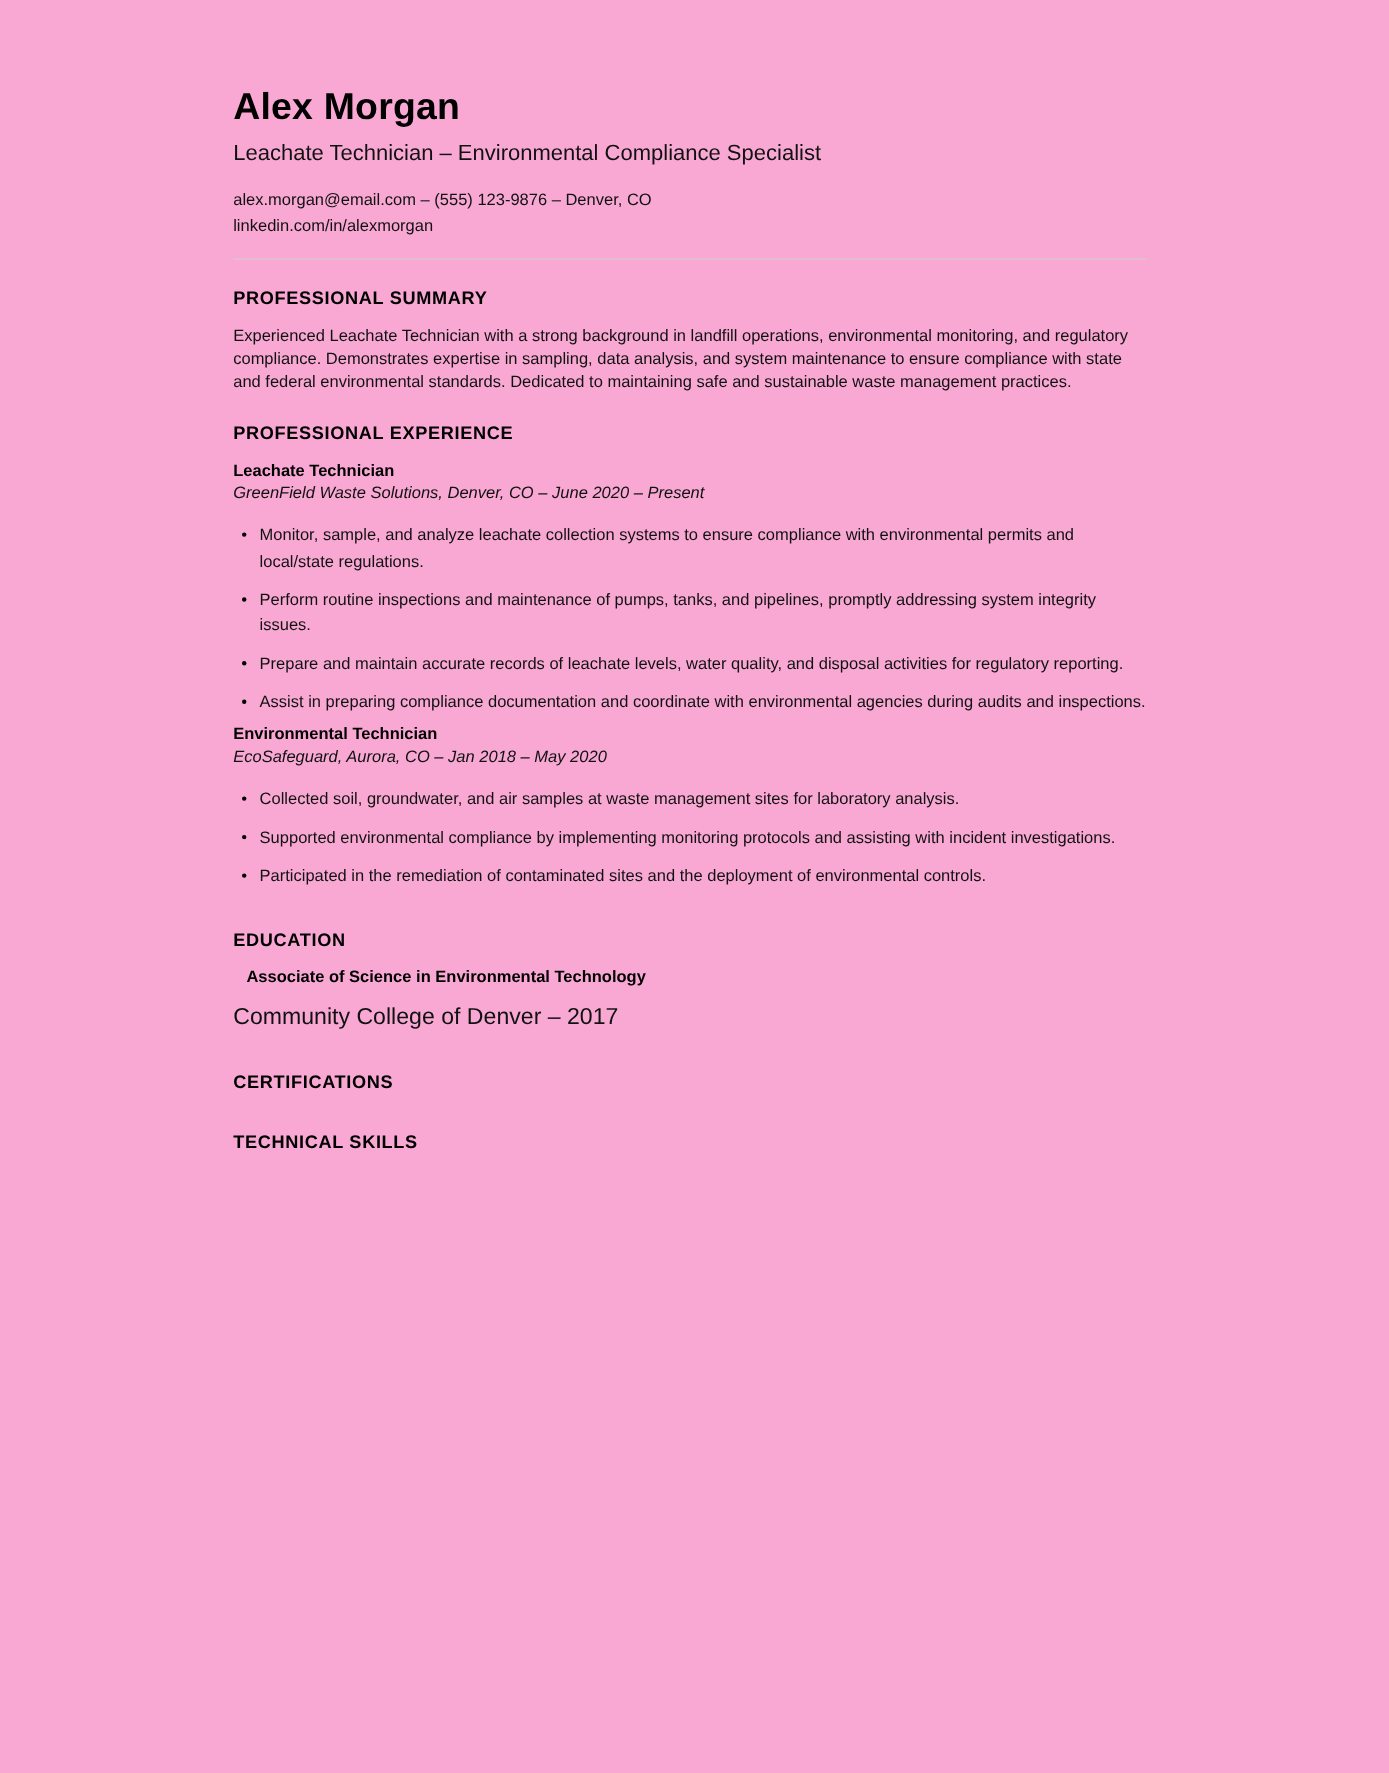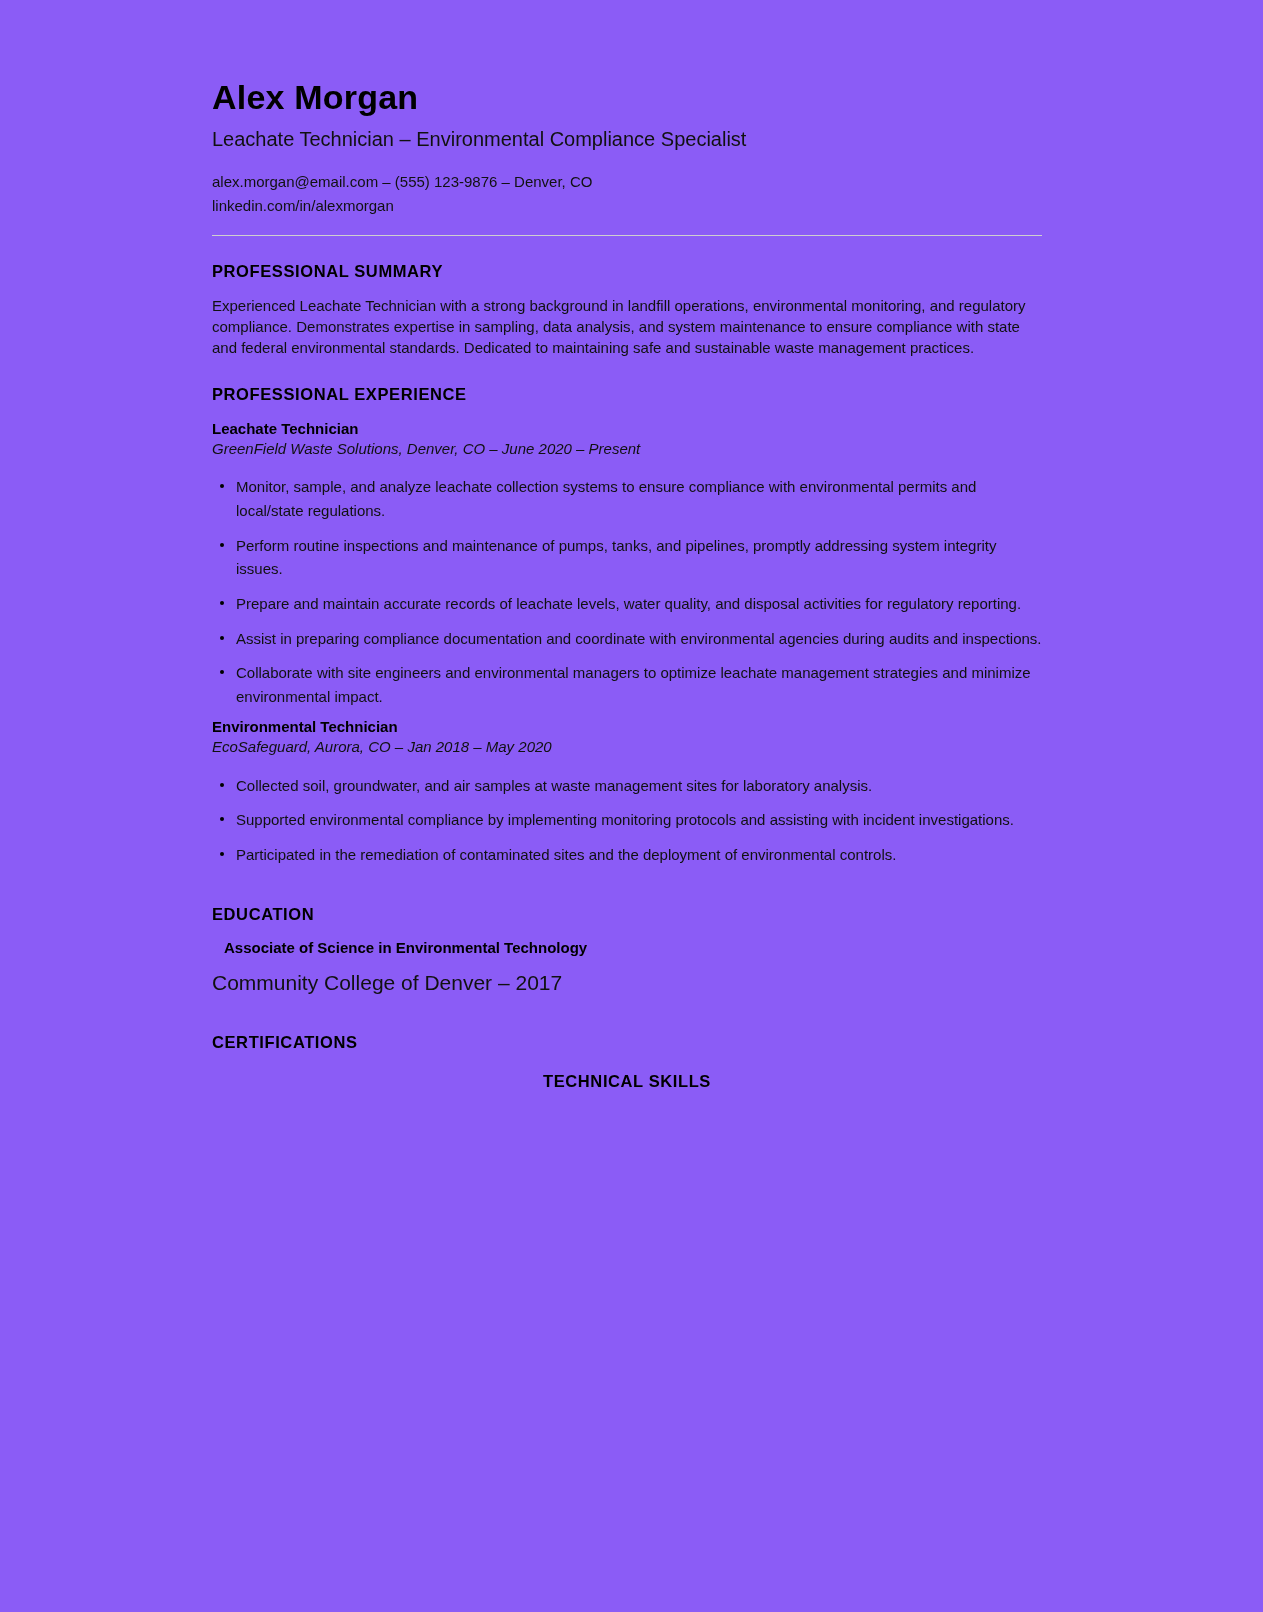--- a/index.html
+++ b/index.html
@@ -11,21 +11,21 @@
     width: 1263px;
     height: 1612px;
     font-family: "Liberation Sans", sans-serif;
     color: #000000;
     overflow: hidden;
   }
   .page {
     position: relative;
     width: 1263px;
     height: 1612px;
-    background: #8b5cf6;
+    background: #f9a8d4;
   }
   .clip-region {
     position: absolute;
     left: 0;
     top: 0;
     width: 1263px;
     height: 1294px;
     overflow: hidden;
   }
   .content {
@@ -162,22 +162,21 @@
     content: "";
     position: absolute;
     left: 8px;
     top: 8px;
     width: 4px;
     height: 4px;
     border-radius: 50%;
     background: #000;
   }
   .section-skills {
-    margin-top: 20px;
-    text-align: center;
+    margin-top: 36px;
   }
   .skills-grid {
     display: grid;
     grid-template-columns: 393px 1fr;
     margin-top: 14px;
     column-gap: 0;
     row-gap: 15px;
   }
   .skill-item {
     position: relative;
@@ -225,21 +224,20 @@
         <h2 class="section-title">PROFESSIONAL EXPERIENCE</h2>
 
         <div class="job">
           <div class="job-title">Leachate Technician</div>
           <div class="job-meta">GreenField Waste Solutions, Denver, CO – June 2020 – Present</div>
           <ul class="bullets">
             <li>Monitor, sample, and analyze leachate collection systems to ensure compliance with environmental permits and local/state regulations.</li>
             <li>Perform routine inspections and maintenance of pumps, tanks, and pipelines, promptly addressing system integrity issues.</li>
             <li>Prepare and maintain accurate records of leachate levels, water quality, and disposal activities for regulatory reporting.</li>
             <li>Assist in preparing compliance documentation and coordinate with environmental agencies during audits and inspections.</li>
-            <li>Collaborate with site engineers and environmental managers to optimize leachate management strategies and minimize environmental impact.</li>
           </ul>
         </div>
 
         <div class="job">
           <div class="job-title">Environmental Technician</div>
           <div class="job-meta">EcoSafeguard, Aurora, CO – Jan 2018 – May 2020</div>
           <ul class="bullets">
             <li>Collected soil, groundwater, and air samples at waste management sites for laboratory analysis.</li>
             <li>Supported environmental compliance by implementing monitoring protocols and assisting with incident investigations.</li>
             <li>Participated in the remediation of contaminated sites and the deployment of environmental controls.</li>

